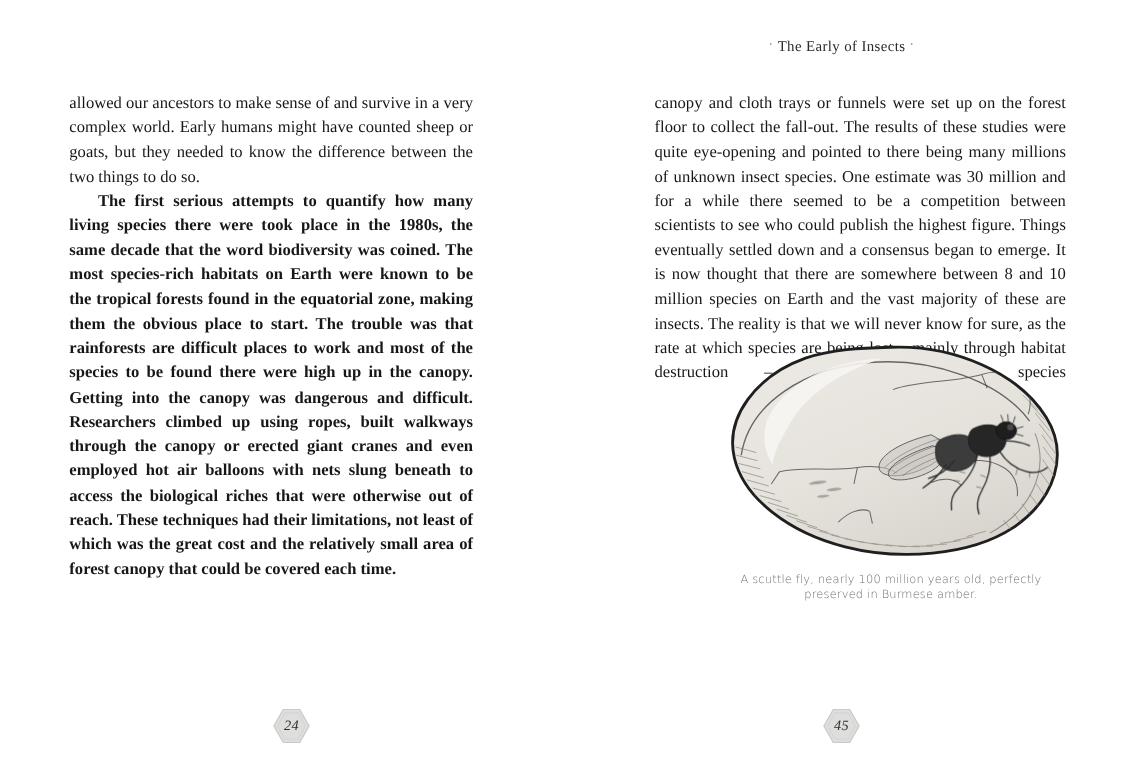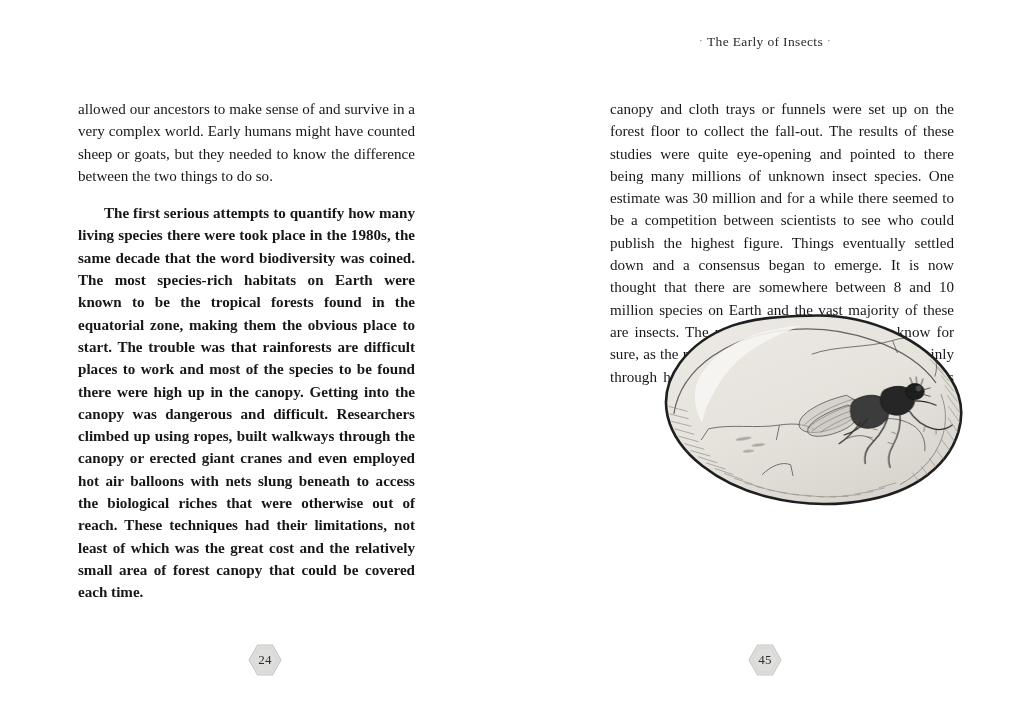--- a/index.html
+++ b/index.html
@@ -65,21 +65,21 @@
   }
   .page-left .column {
     left: 63px;
     width: 367px;
   }
   .page-right .column {
     left: 85px;
     width: 374px;
   }
   .column p {
-    margin: 15px;
+    margin: 0;
     text-indent: 0;
   }
   .column p.indent {
     text-indent: 26px;
     font-weight: bold;
   }
   .column p:last-child {
     text-align: justify;
   }
   
@@ -116,20 +116,21 @@
     margin-right: auto;
   }
 
   
   .folio {
     position: absolute;
     bottom: 27px;
     width: 100%;
     display: flex;
     justify-content: center;
+    font-style: italic;
   }
   .page-left .folio { padding-left: 10px; }
   .page-right .folio { padding-right: 8px; }
   .hexwrap {
     position: relative;
     width: 36px;
     height: 34px;
     display: flex;
     align-items: center;
     justify-content: center;
@@ -329,20 +330,21 @@
                 <path d="M392,220 L384,218"></path>
               <path d="M444,192 L442,201"></path>
                 <path d="M462,196 L462,205"></path>
             </g>
           </g>
 
           <path d="M60,230 C90,288 200,322 300,318 C200,330 96,298 48,240 Z" fill="#b9b5ae" opacity="0.35"></path>
         </g>
       </svg>
 
+      <figcaption class="caption">A scuttle fly, nearly 100 million years old, perfectly preserved in Burmese amber.</figcaption>
     </figure>
 
     <div class="folio">
       <div class="hexwrap">
         <svg viewBox="0 0 36 34">
           <polygon points="10.5,2 25.5,2 34,17 25.5,32 10.5,32 2,17" fill="#dededd" stroke="#c9c9c8" stroke-width="1.1"></polygon>
           <polygon points="12,5 24,5 30.5,17 24,29 12,29 5.5,17" fill="none" stroke="#d2d2d1" stroke-width="0.8"></polygon>
         </svg>
         <span class="folio-num">45</span>
       </div>

